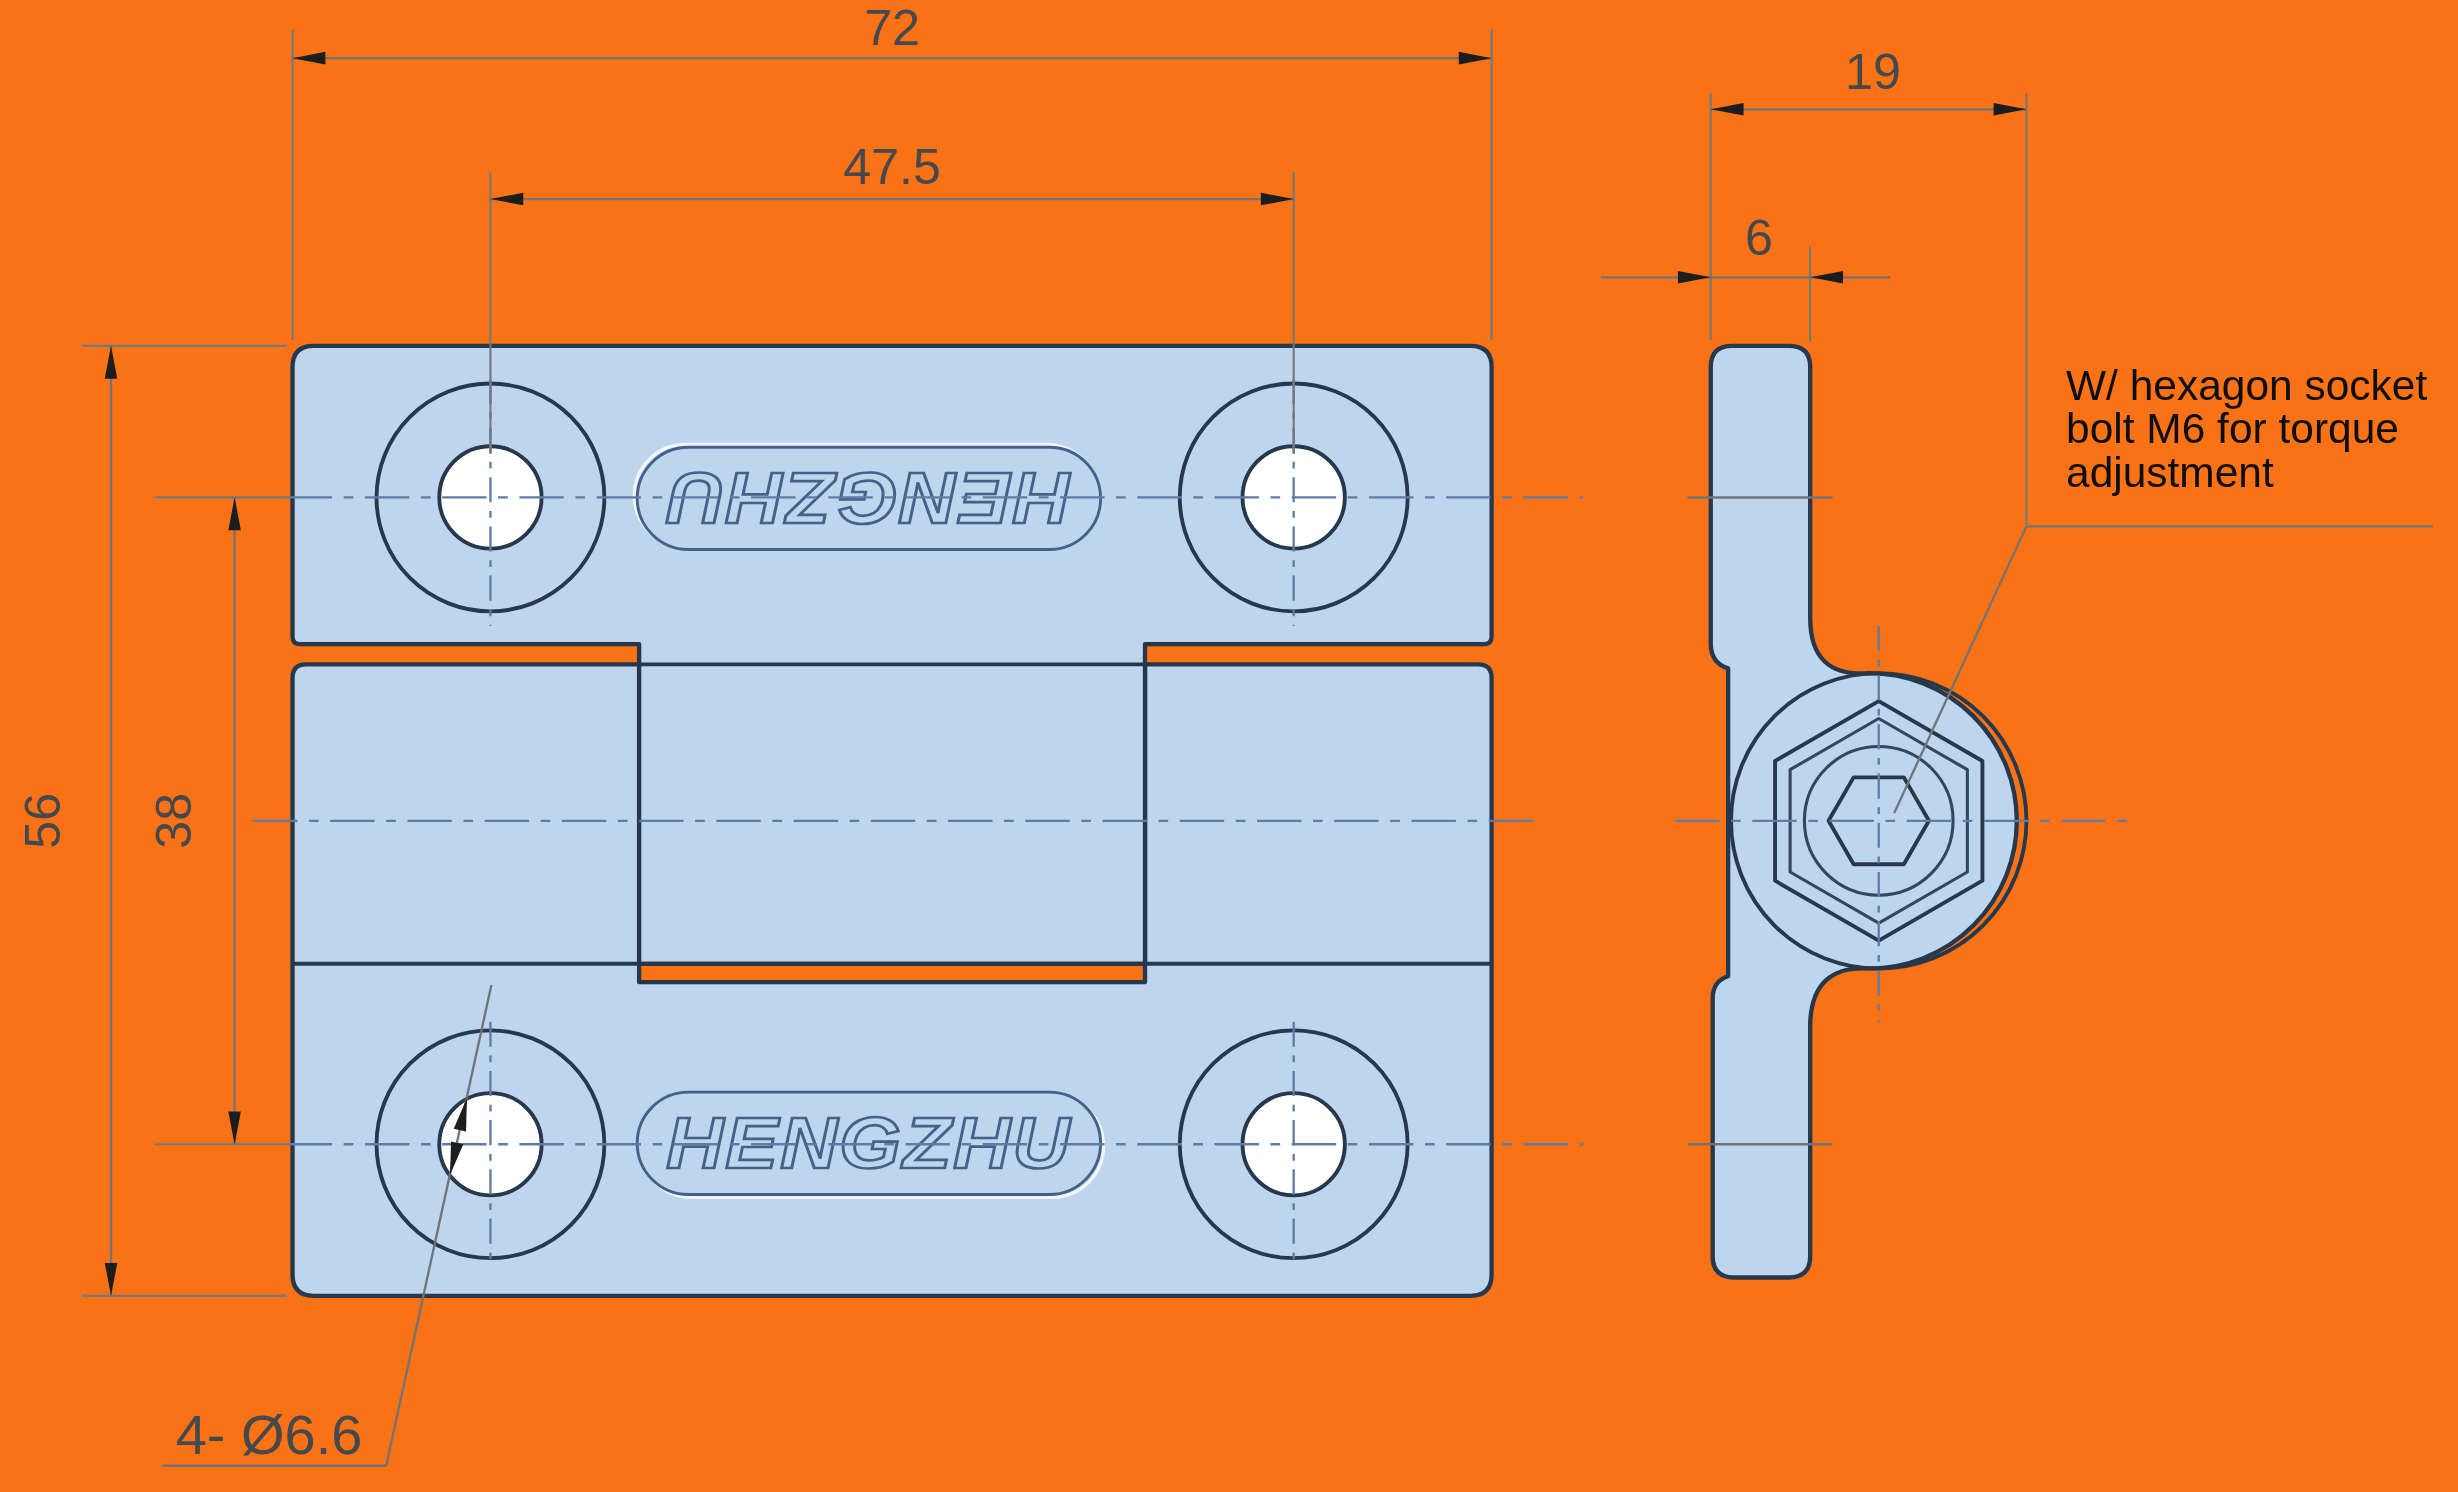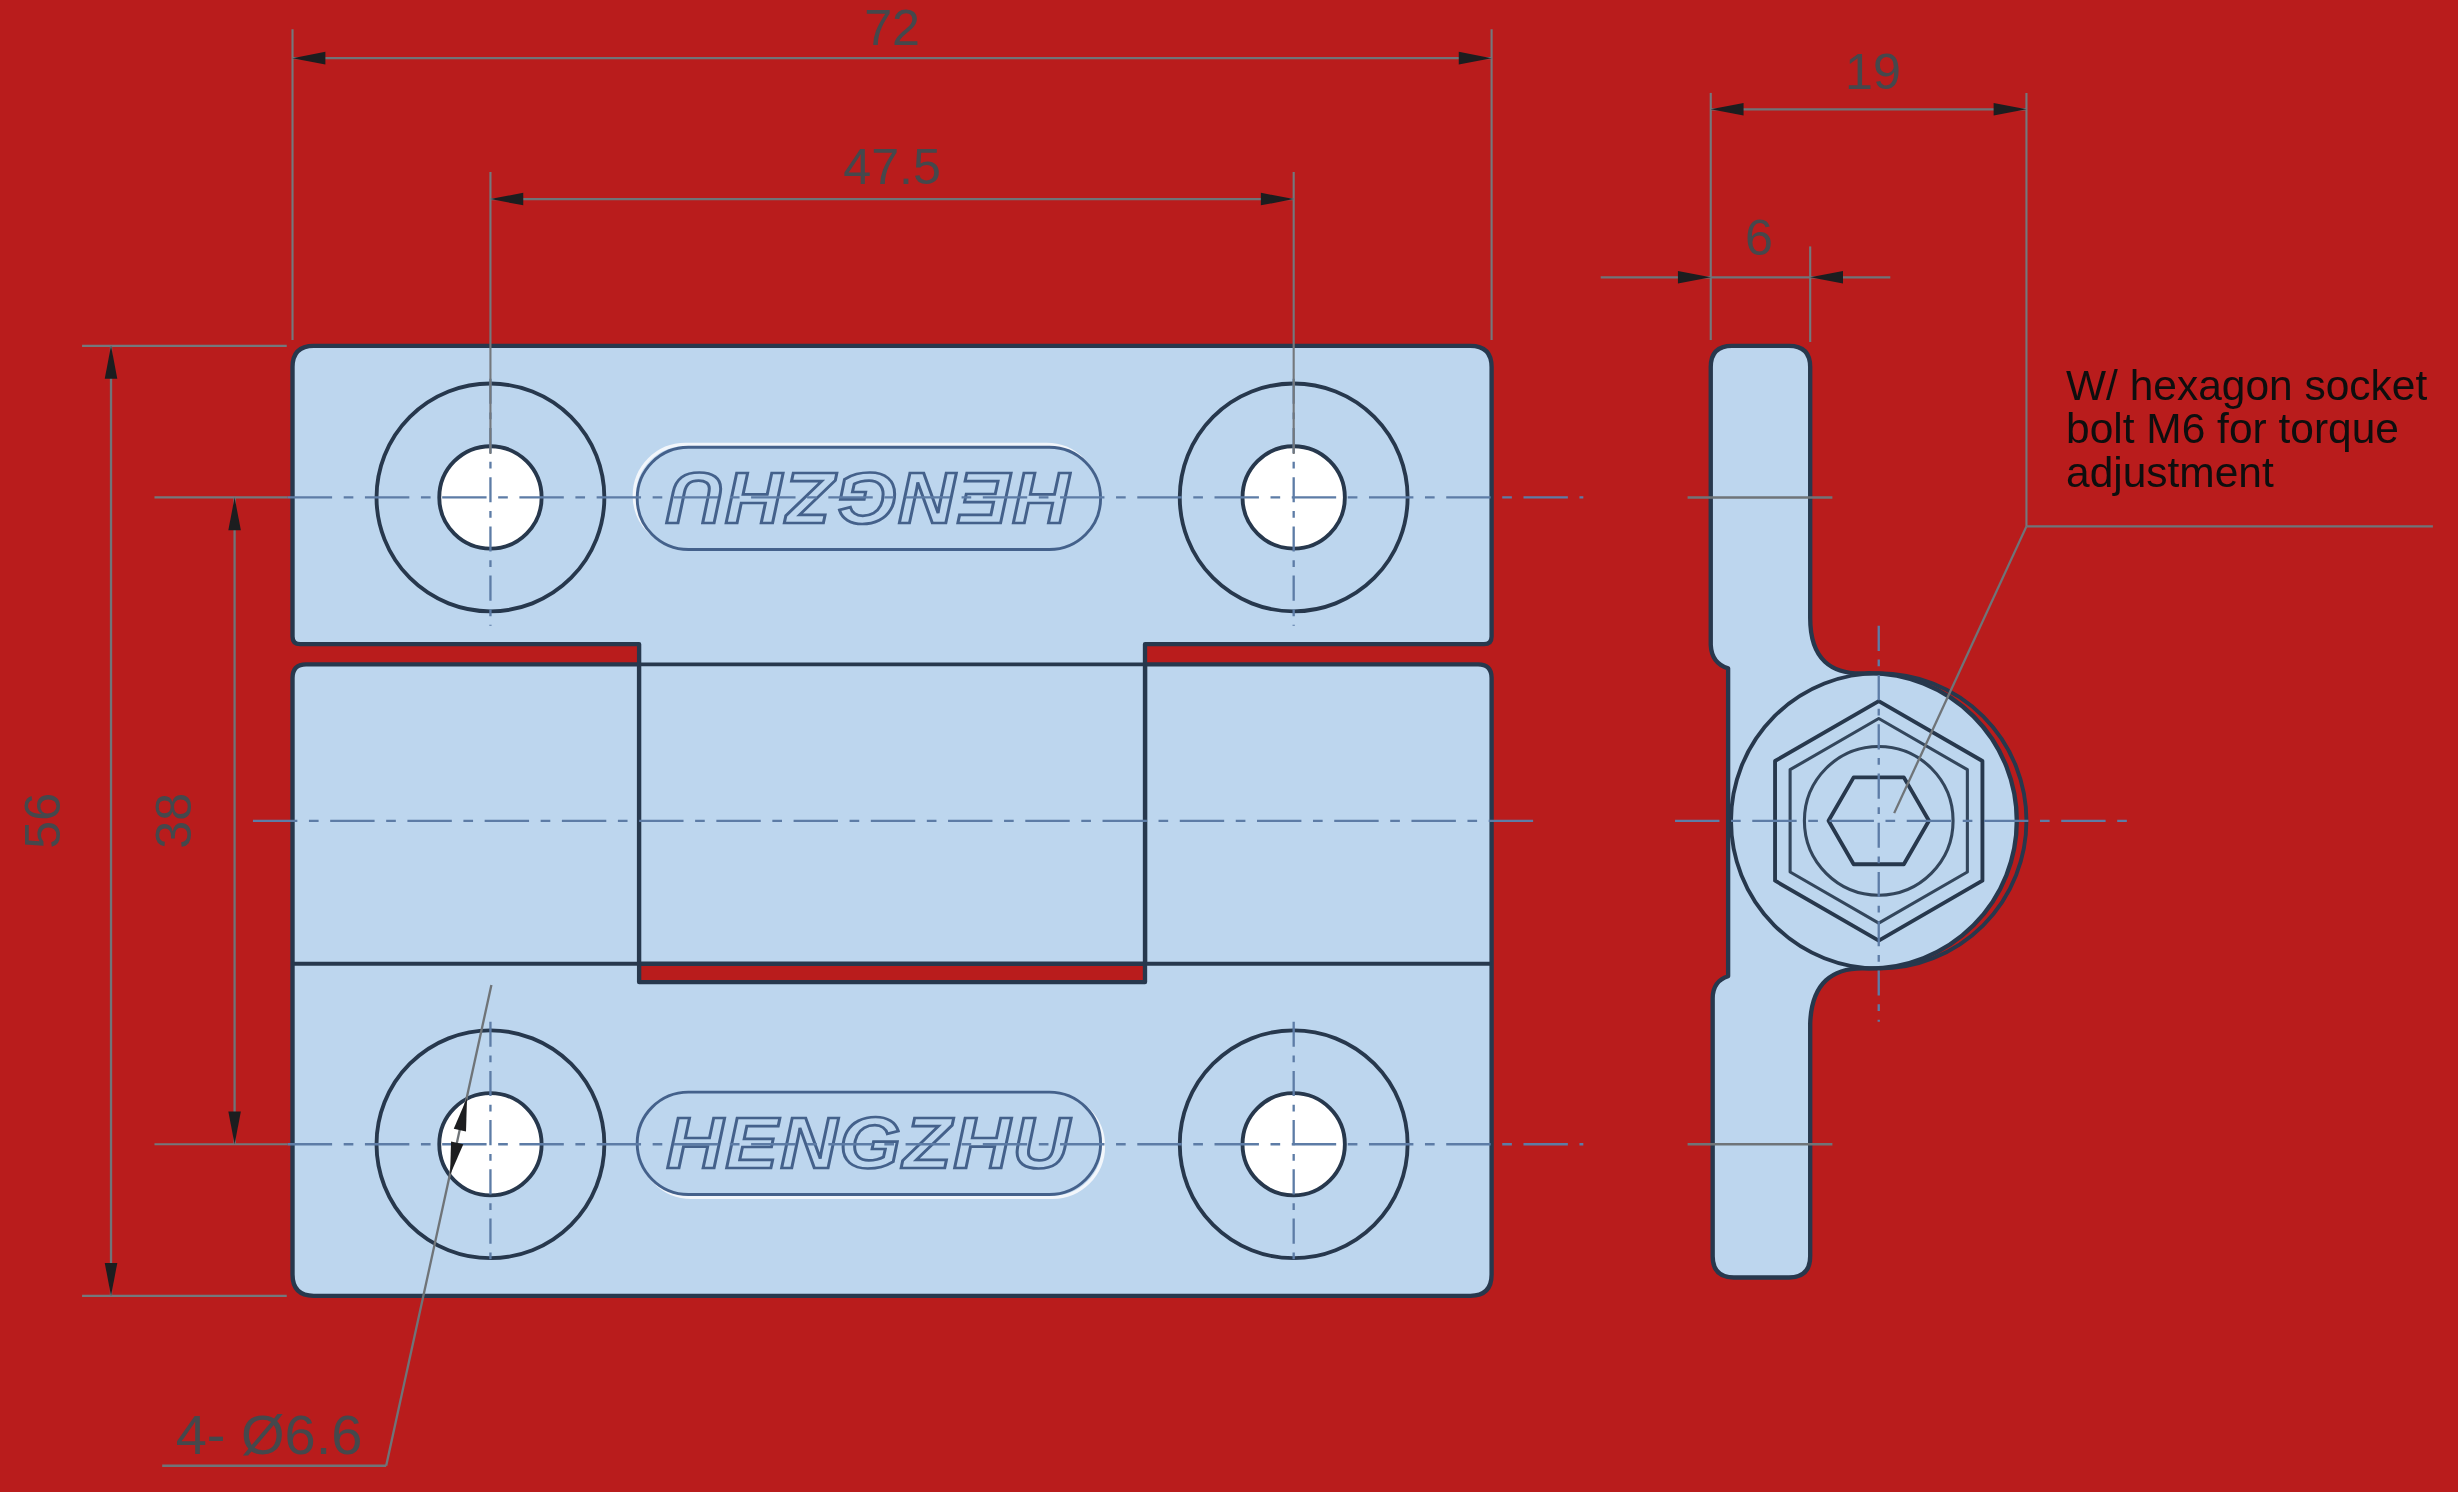--- a/index.html
+++ b/index.html
@@ -1,19 +1,19 @@
 <!DOCTYPE html>
 <html><head>
 <meta charset="utf-8">
 <style>
   html,body{margin:0;padding:0;background:#ffffff;}
   .stage{
     position:relative;
     width:2458px;height:1493px;
-    background:#b91c1c;
+    background:#f97316;
     font-family:"Liberation Sans", sans-serif;
     overflow:hidden;
   }
   svg{display:block;}
   
   .part-fill      {fill:#bdd6ee;stroke:#27384d;stroke-width:4.5;stroke-linejoin:round;}
   .part-edge      {stroke:#27384d;stroke-width:4;fill:none;stroke-linejoin:round;}
   .part-edge-thin {stroke:#33465c;stroke-width:3.2;fill:none;stroke-linejoin:round;}
   .hole-inner     {fill:#ffffff;stroke:#27384d;stroke-width:4;}
   .logo-capsule   {fill:#bdd6ee;stroke:#44618b;stroke-width:3;}

